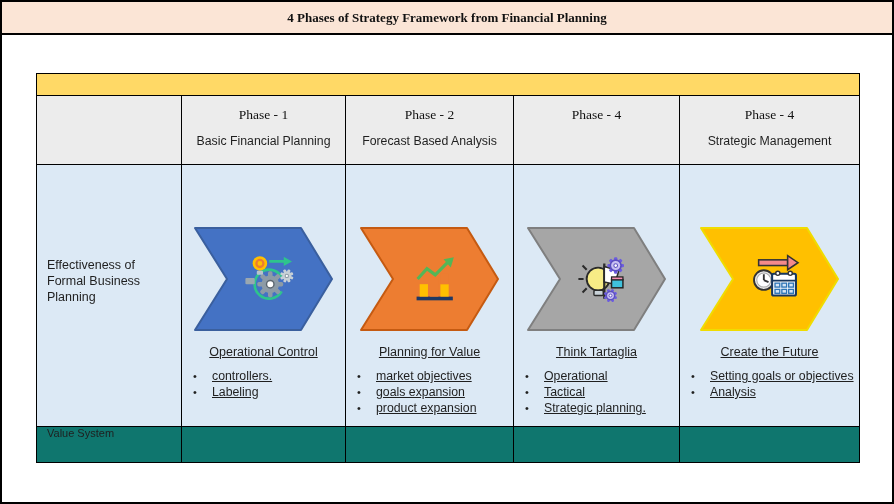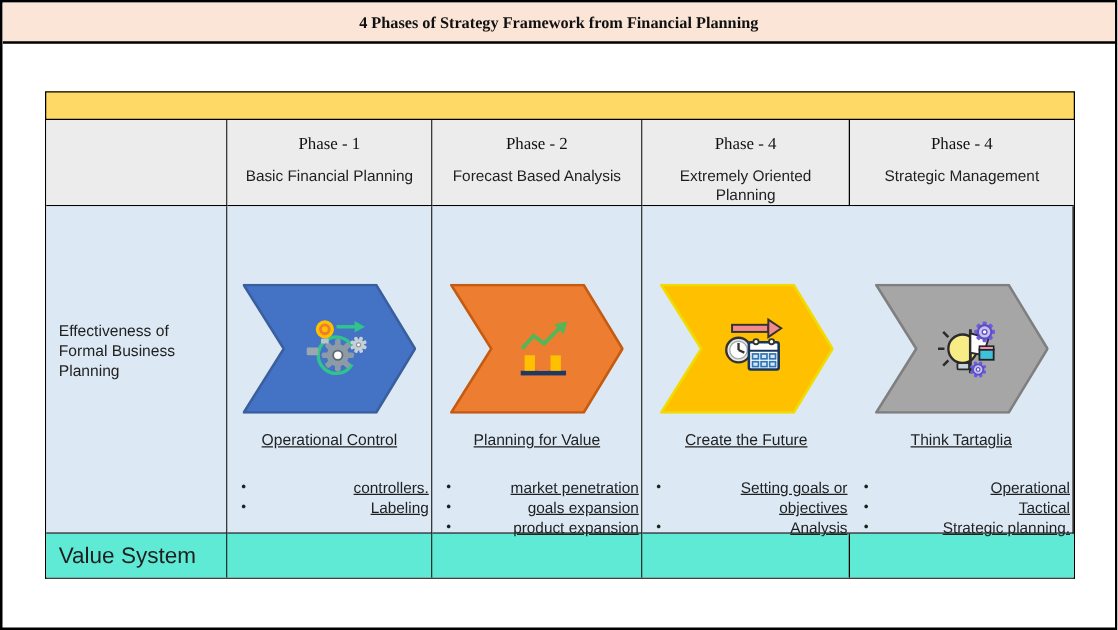--- a/index.html
+++ b/index.html
@@ -26,29 +26,29 @@
     grid-template-columns:145px 164px 168px 166px 179px;
     grid-template-rows:69px 262px 35px;
     border:1px solid #000; border-top:none;
     width:824px;
   }
   .cell { border-right:1px solid #000; border-bottom:1px solid #000; }
   .cell.last-col { border-right:none; }
   .cell.last-row { border-bottom:none; }
   .hdr { background:#ECECEC; display:flex; flex-direction:column; align-items:center; padding-top:11px; }
   .phase-name { font-family:"Liberation Serif", serif; font-weight:normal; font-size:13.5px; color:#111; }
-  .phase-sub { margin-top:11px; font-size:12.3px; text-align:center; line-height:1.2; padding:0 12px; }
+  .phase-sub { margin-top:11px; font-size:12.3px; text-align:left; line-height:1.2; padding:0 12px; }
   .main { background:#DCE9F5;text-decoration:underline; }
   .label-cell { background:#DCE9F5; display:flex; align-items:center; padding:0 16px 30px 10px; font-size:12.5px; line-height:16px; }
-  .value-cell { background:#5eead4; display:flex; align-items:center; padding-left:10px; font-size:18px; }
+  .value-cell { background:#0f766e; display:flex; align-items:flex-start; padding-left:10px; font-size:11px; }
   .chevron-wrap { position:relative; width:139px; height:104px; margin:62px auto 0 auto; }
   .chevron-wrap svg.shape { position:absolute; left:0; top:0; }
   .icon { position:absolute; left:50%; top:50%; transform:translate(-41%,-50%); }
   .body-heading { margin-top:14px; text-align:center; font-size:12.5px; }
-  .bullets { margin-top:23px;text-align:right; }
+  .bullets { margin-top:9px; }
   .bullet { position:relative; padding-left:30px; padding-right:2px; font-size:12.3px; line-height:16px; }
   .bullet::before { content:"\2022"; position:absolute; left:11px; top:0; font-size:11px; }
 </style>
 </head>
 <body>
 
 <div class="canvas">
 
   <div class="title-bar">
     <span>4 Phases of Strategy Framework from Financial Planning</span>
@@ -63,21 +63,20 @@
       <div class="cell hdr">
         <div class="phase-name">Phase - 1</div>
         <div class="phase-sub">Basic Financial Planning</div>
       </div>
       <div class="cell hdr">
         <div class="phase-name">Phase - 2</div>
         <div class="phase-sub">Forecast Based Analysis</div>
       </div>
       <div class="cell hdr">
         <div class="phase-name">Phase - 4</div>
-        <div class="phase-sub">Extremely Oriented Planning</div>
       </div>
       <div class="cell hdr last-col">
         <div class="phase-name">Phase - 4</div>
         <div class="phase-sub">Strategic Management</div>
       </div>
 
       <div class="cell label-cell">
         <span>Effectiveness of Formal Business Planning</span>
       </div>
 
@@ -133,23 +132,70 @@
             <rect x="13" y="33" width="8" height="12" fill="#FFC000"></rect>
             <rect x="23" y="27" width="8" height="18" fill="#ED7D31"></rect>
             <rect x="33" y="33" width="8" height="12" fill="#FFC000"></rect>
             <rect x="33" y="23" width="8" height="10" fill="#ED7D31"></rect>
             <polyline points="11,28 20,18 28,24 40,12" fill="none" stroke="#53B657" stroke-width="3"></polyline>
             <polygon points="36,9 46,7 43,17" fill="#53B657"></polygon>
           </svg>
         </div>
         <div class="body-heading">Planning for Value</div>
         <div class="bullets">
-          <div class="bullet">market penetration</div>
+          <div class="bullet">market objectives</div>
           <div class="bullet">goals expansion</div>
           <div class="bullet">product expansion</div>
+        </div>
+      </div>
+
+      <div class="cell main">
+        <div class="chevron-wrap">
+          <svg class="shape" width="139" height="104" viewBox="0 0 139 104">
+            <polygon points="1,1 107,1 138,52 107,103 1,103 33,52" stroke-linejoin="round" stroke-width="2" stroke="#7F7F7F" fill="#A6A6A6"></polygon>
+          </svg>
+          <svg class="icon" width="58" height="58" viewBox="0 0 56 56">
+            <g stroke="#2b2b2b" stroke-width="2">
+              <path d="M5 28 H10"></path>
+                <path d="M9 15 L13 19"></path>
+                <path d="M9 41 L13 37"></path>
+            </g>
+            <circle cx="24" cy="28" r="11" fill="#F7EC86" stroke="#2b2b2b" stroke-width="1.8"></circle>
+            <rect x="20" y="39" width="9" height="5" rx="1" fill="#C9D2D8" stroke="#2b2b2b" stroke-width="1.4"></rect>
+            <path d="M30 13 V47" stroke="#2b2b2b" stroke-width="2.2"></path>
+            <path d="M30 16 L44 20 L40 33 L30 31 Z" fill="#FFFFFF" stroke="#2b2b2b" stroke-width="1.5"></path>
+            <g transform="translate(41,15)">
+              <g fill="#6C5CE0">
+                <rect x="-1.6" y="-8" width="3.2" height="16" rx="1" transform="rotate(0)"></rect>
+                <rect x="-1.6" y="-8" width="3.2" height="16" rx="1" transform="rotate(45)"></rect>
+                <rect x="-1.6" y="-8" width="3.2" height="16" rx="1" transform="rotate(90)"></rect>
+                <rect x="-1.6" y="-8" width="3.2" height="16" rx="1" transform="rotate(135)"></rect>
+              </g>
+              <circle r="5.2" fill="#C8C0F2" stroke="#5B4FC0" stroke-width="1.6"></circle>
+              <circle r="1.8" fill="#FFFFFF" stroke="#5B4FC0" stroke-width="1"></circle>
+            </g>
+            <rect x="37" y="28.5" width="11" height="8" fill="#3FC1DC" stroke="#222222" stroke-width="1.4"></rect>
+            <rect x="37" y="26" width="11" height="2.8" fill="#F48FB1" stroke="#222222" stroke-width="1.2"></rect>
+            <g transform="translate(36,44)">
+              <g fill="#6C5CE0">
+                <rect x="-1.3" y="-6.5" width="2.6" height="13" rx="1" transform="rotate(22)"></rect>
+                <rect x="-1.3" y="-6.5" width="2.6" height="13" rx="1" transform="rotate(67)"></rect>
+                <rect x="-1.3" y="-6.5" width="2.6" height="13" rx="1" transform="rotate(112)"></rect>
+                <rect x="-1.3" y="-6.5" width="2.6" height="13" rx="1" transform="rotate(157)"></rect>
+              </g>
+              <circle r="4" fill="#C8C0F2" stroke="#5B4FC0" stroke-width="1.4"></circle>
+              <circle r="1.4" fill="#FFFFFF" stroke="#5B4FC0" stroke-width="0.9"></circle>
+            </g>
+          </svg>
+        </div>
+        <div class="body-heading">Think Tartaglia</div>
+        <div class="bullets">
+          <div class="bullet">Operational</div>
+          <div class="bullet">Tactical</div>
+          <div class="bullet">Strategic planning.</div>
         </div>
       </div>
 
       <div class="cell main last-col">
         <div class="chevron-wrap">
           <svg class="shape" width="139" height="104" viewBox="0 0 139 104">
             <polygon points="1,1 107,1 138,52 107,103 1,103 33,52" stroke-linejoin="round" stroke-width="2" stroke="#F0DC00" fill="#FFC000"></polygon>
           </svg>
           <svg class="icon" width="58" height="58" viewBox="0 0 56 56">
             <rect x="12" y="9.5" width="28" height="5.5" fill="#F48A8A" stroke="#333333" stroke-width="1.5"></rect>
@@ -172,67 +218,20 @@
             </g>
           </svg>
         </div>
         <div class="body-heading">Create the Future</div>
         <div class="bullets">
           <div class="bullet">Setting goals or objectives</div>
           <div class="bullet">Analysis</div>
         </div>
       </div>
 
-      <div class="cell main">
-        <div class="chevron-wrap">
-          <svg class="shape" width="139" height="104" viewBox="0 0 139 104">
-            <polygon points="1,1 107,1 138,52 107,103 1,103 33,52" stroke-linejoin="round" stroke-width="2" stroke="#7F7F7F" fill="#A6A6A6"></polygon>
-          </svg>
-          <svg class="icon" width="58" height="58" viewBox="0 0 56 56">
-            <g stroke="#2b2b2b" stroke-width="2">
-              <path d="M5 28 H10"></path>
-                <path d="M9 15 L13 19"></path>
-                <path d="M9 41 L13 37"></path>
-            </g>
-            <circle cx="24" cy="28" r="11" fill="#F7EC86" stroke="#2b2b2b" stroke-width="1.8"></circle>
-            <rect x="20" y="39" width="9" height="5" rx="1" fill="#C9D2D8" stroke="#2b2b2b" stroke-width="1.4"></rect>
-            <path d="M30 13 V47" stroke="#2b2b2b" stroke-width="2.2"></path>
-            <path d="M30 16 L44 20 L40 33 L30 31 Z" fill="#FFFFFF" stroke="#2b2b2b" stroke-width="1.5"></path>
-            <g transform="translate(41,15)">
-              <g fill="#6C5CE0">
-                <rect x="-1.6" y="-8" width="3.2" height="16" rx="1" transform="rotate(0)"></rect>
-                <rect x="-1.6" y="-8" width="3.2" height="16" rx="1" transform="rotate(45)"></rect>
-                <rect x="-1.6" y="-8" width="3.2" height="16" rx="1" transform="rotate(90)"></rect>
-                <rect x="-1.6" y="-8" width="3.2" height="16" rx="1" transform="rotate(135)"></rect>
-              </g>
-              <circle r="5.2" fill="#C8C0F2" stroke="#5B4FC0" stroke-width="1.6"></circle>
-              <circle r="1.8" fill="#FFFFFF" stroke="#5B4FC0" stroke-width="1"></circle>
-            </g>
-            <rect x="37" y="28.5" width="11" height="8" fill="#3FC1DC" stroke="#222222" stroke-width="1.4"></rect>
-            <rect x="37" y="26" width="11" height="2.8" fill="#F48FB1" stroke="#222222" stroke-width="1.2"></rect>
-            <g transform="translate(36,44)">
-              <g fill="#6C5CE0">
-                <rect x="-1.3" y="-6.5" width="2.6" height="13" rx="1" transform="rotate(22)"></rect>
-                <rect x="-1.3" y="-6.5" width="2.6" height="13" rx="1" transform="rotate(67)"></rect>
-                <rect x="-1.3" y="-6.5" width="2.6" height="13" rx="1" transform="rotate(112)"></rect>
-                <rect x="-1.3" y="-6.5" width="2.6" height="13" rx="1" transform="rotate(157)"></rect>
-              </g>
-              <circle r="4" fill="#C8C0F2" stroke="#5B4FC0" stroke-width="1.4"></circle>
-              <circle r="1.4" fill="#FFFFFF" stroke="#5B4FC0" stroke-width="0.9"></circle>
-            </g>
-          </svg>
-        </div>
-        <div class="body-heading">Think Tartaglia</div>
-        <div class="bullets">
-          <div class="bullet">Operational</div>
-          <div class="bullet">Tactical</div>
-          <div class="bullet">Strategic planning.</div>
-        </div>
-      </div>
-
       <div class="cell value-cell last-row">
         <span>Value System</span>
       </div>
       <div class="cell value-cell last-row"></div>
       <div class="cell value-cell last-row"></div>
       <div class="cell value-cell last-row"></div>
       <div class="cell value-cell last-row last-col"></div>
 
     </div>
   </div>

